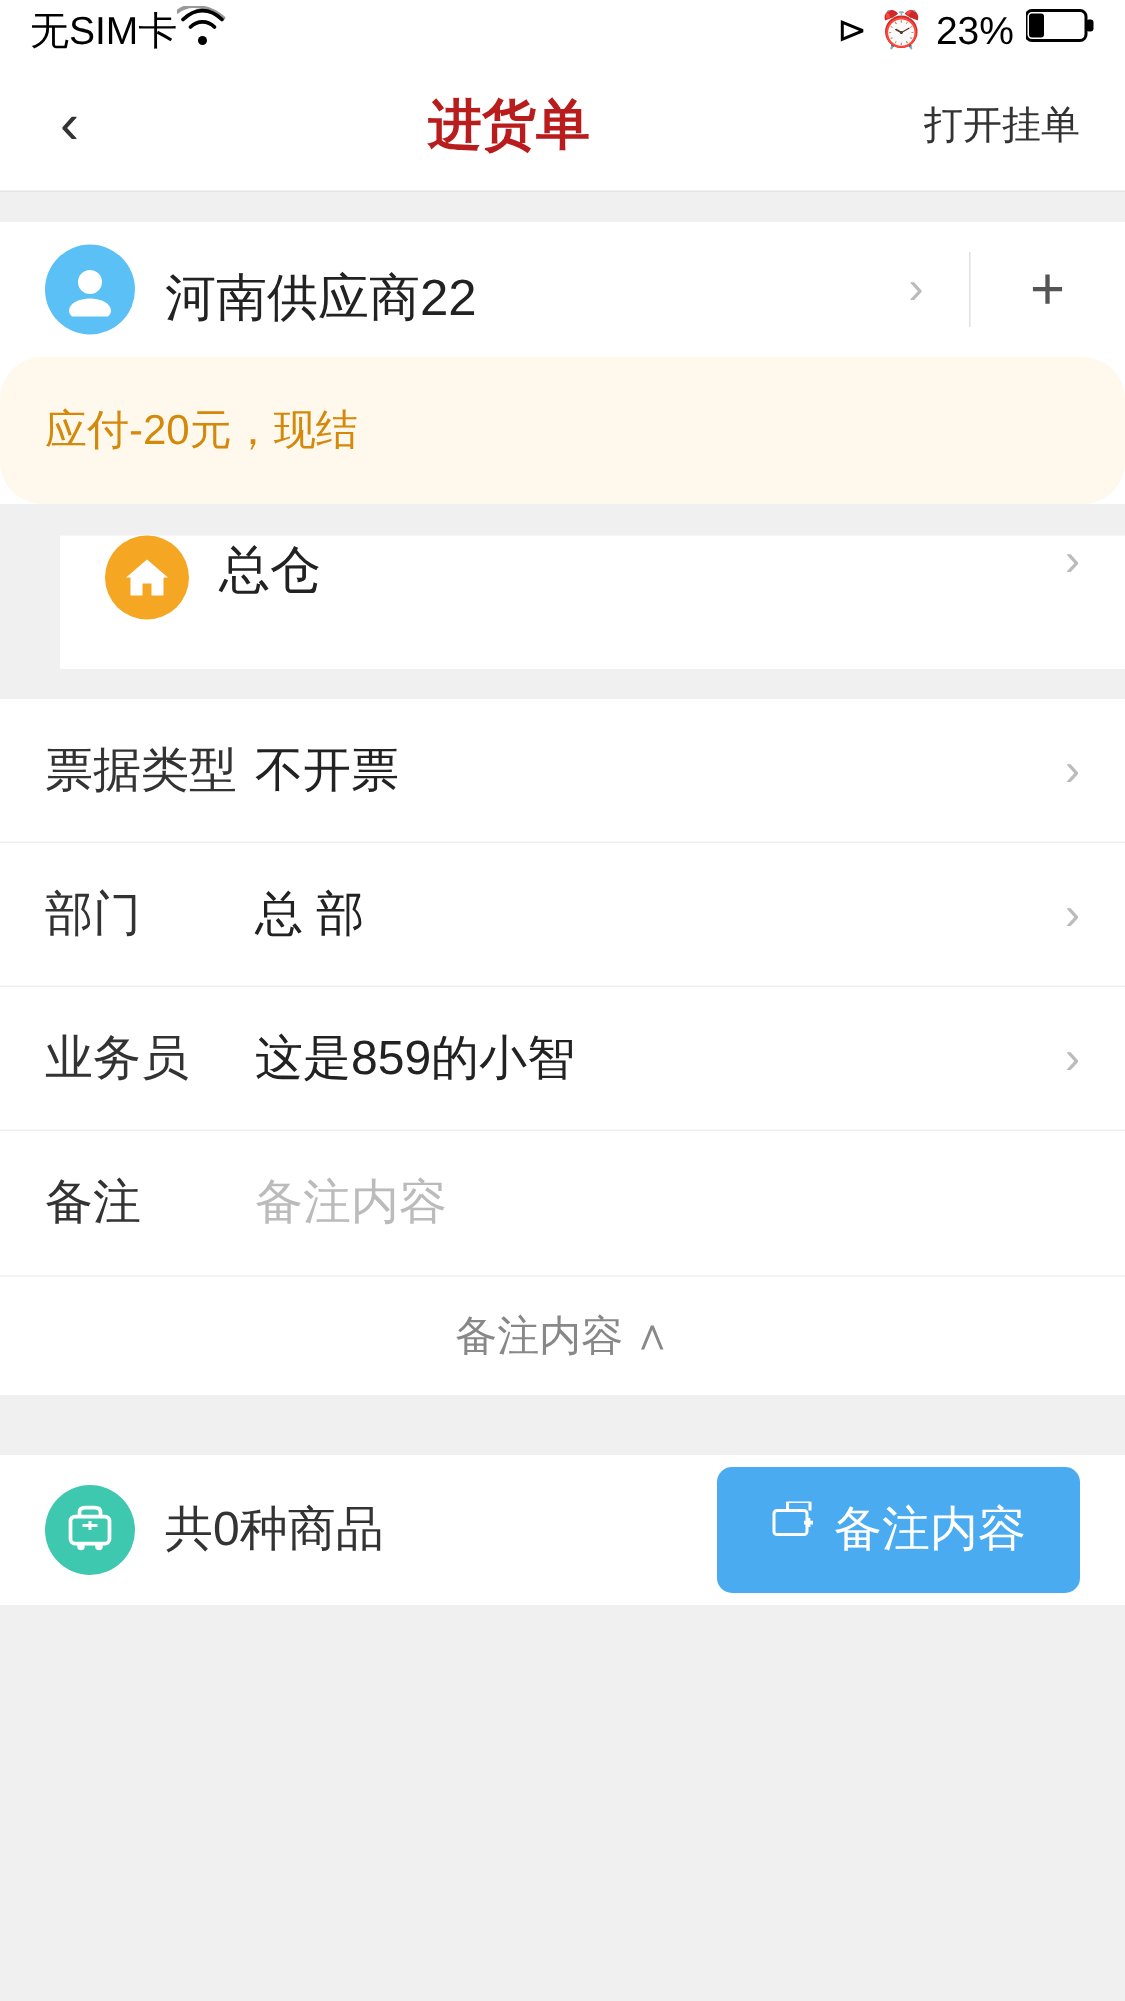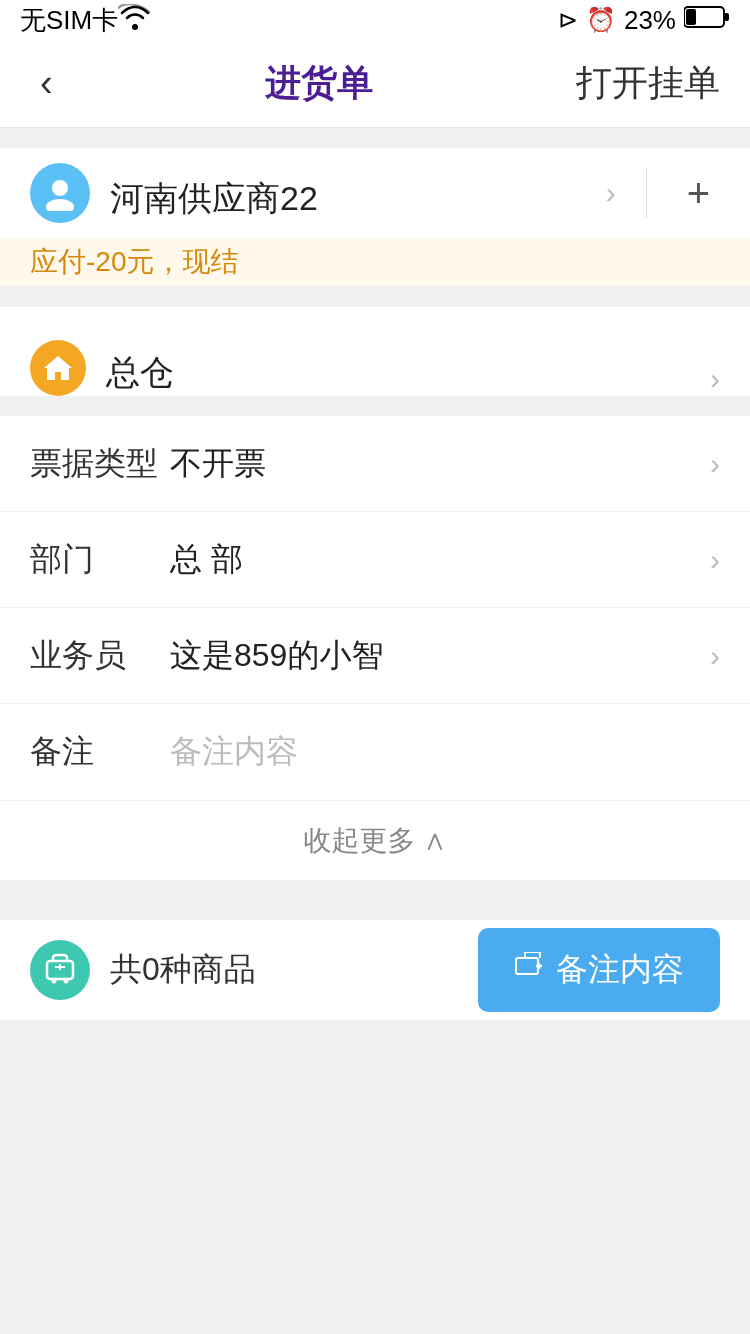--- a/index.html
+++ b/index.html
@@ -56,24 +56,24 @@
     }
     .nav-back {
       font-size: 38px;
       color: #333;
       cursor: pointer;
       padding: 10px;
     }
     .nav-title {
       font-size: 36px;
       font-weight: 600;
-      color: #4c1d95;
+      color: #b91c1c;
     }
     .nav-action {
-      font-size: 36px;
+      font-size: 26px;
       color: #333;
     }
 
     
     .section-gap {
       height: 20px;
       background: #f0f0f0;
     }
 
     
@@ -129,33 +129,35 @@
     }
     .plus-icon {
       font-size: 40px;
       color: #555;
       padding: 0 10px;
     }
 
     
     .notice-bar {
       background: #fff8ec;
-      padding: 5px 30px;
+      padding: 30px 30px;
       font-size: 28px;
       color: #d4890a;
+      border-radius: 28px;
     }
 
     
     .warehouse-row {
       display: flex;
-      align-items: flex-end;
+      align-items: flex-start;
       padding: 0 30px;
       height: 90px;
       background: #fff;
       border-top: 1px solid #f0f0f0;
+      margin-left: 40px;
     }
     .warehouse-icon {
       width: 56px;
       height: 56px;
       border-radius: 50%;
       background: #f5a623;
       display: flex;
       align-items: center;
       justify-content: center;
       margin-right: 20px;
@@ -365,21 +367,21 @@
   </div>
 
   <div class="form-row">
     <span class="form-label">备注</span>
     <span class="form-value placeholder">备注内容</span>
   </div>
 
 </div>
 
 <div class="collapse-row">
-  <span class="collapse-text">收起更多 ∧</span>
+  <span class="collapse-text">备注内容 ∧</span>
 </div>
 
 <div class="section-gap"></div>
 
 <div class="product-section">
   <div class="product-icon">
     <svg viewBox="0 0 34 34">
       <rect x="4" y="8" width="26" height="18" rx="3" fill="none" stroke="#fff" stroke-width="2.5"></rect>
       <path d="M10 8 L10 5 Q10 2 14 2 L20 2 Q24 2 24 5 L24 8" fill="none" stroke="#fff" stroke-width="2.5"></path>
       <circle cx="11" cy="28" r="2.5" fill="#fff"></circle>

